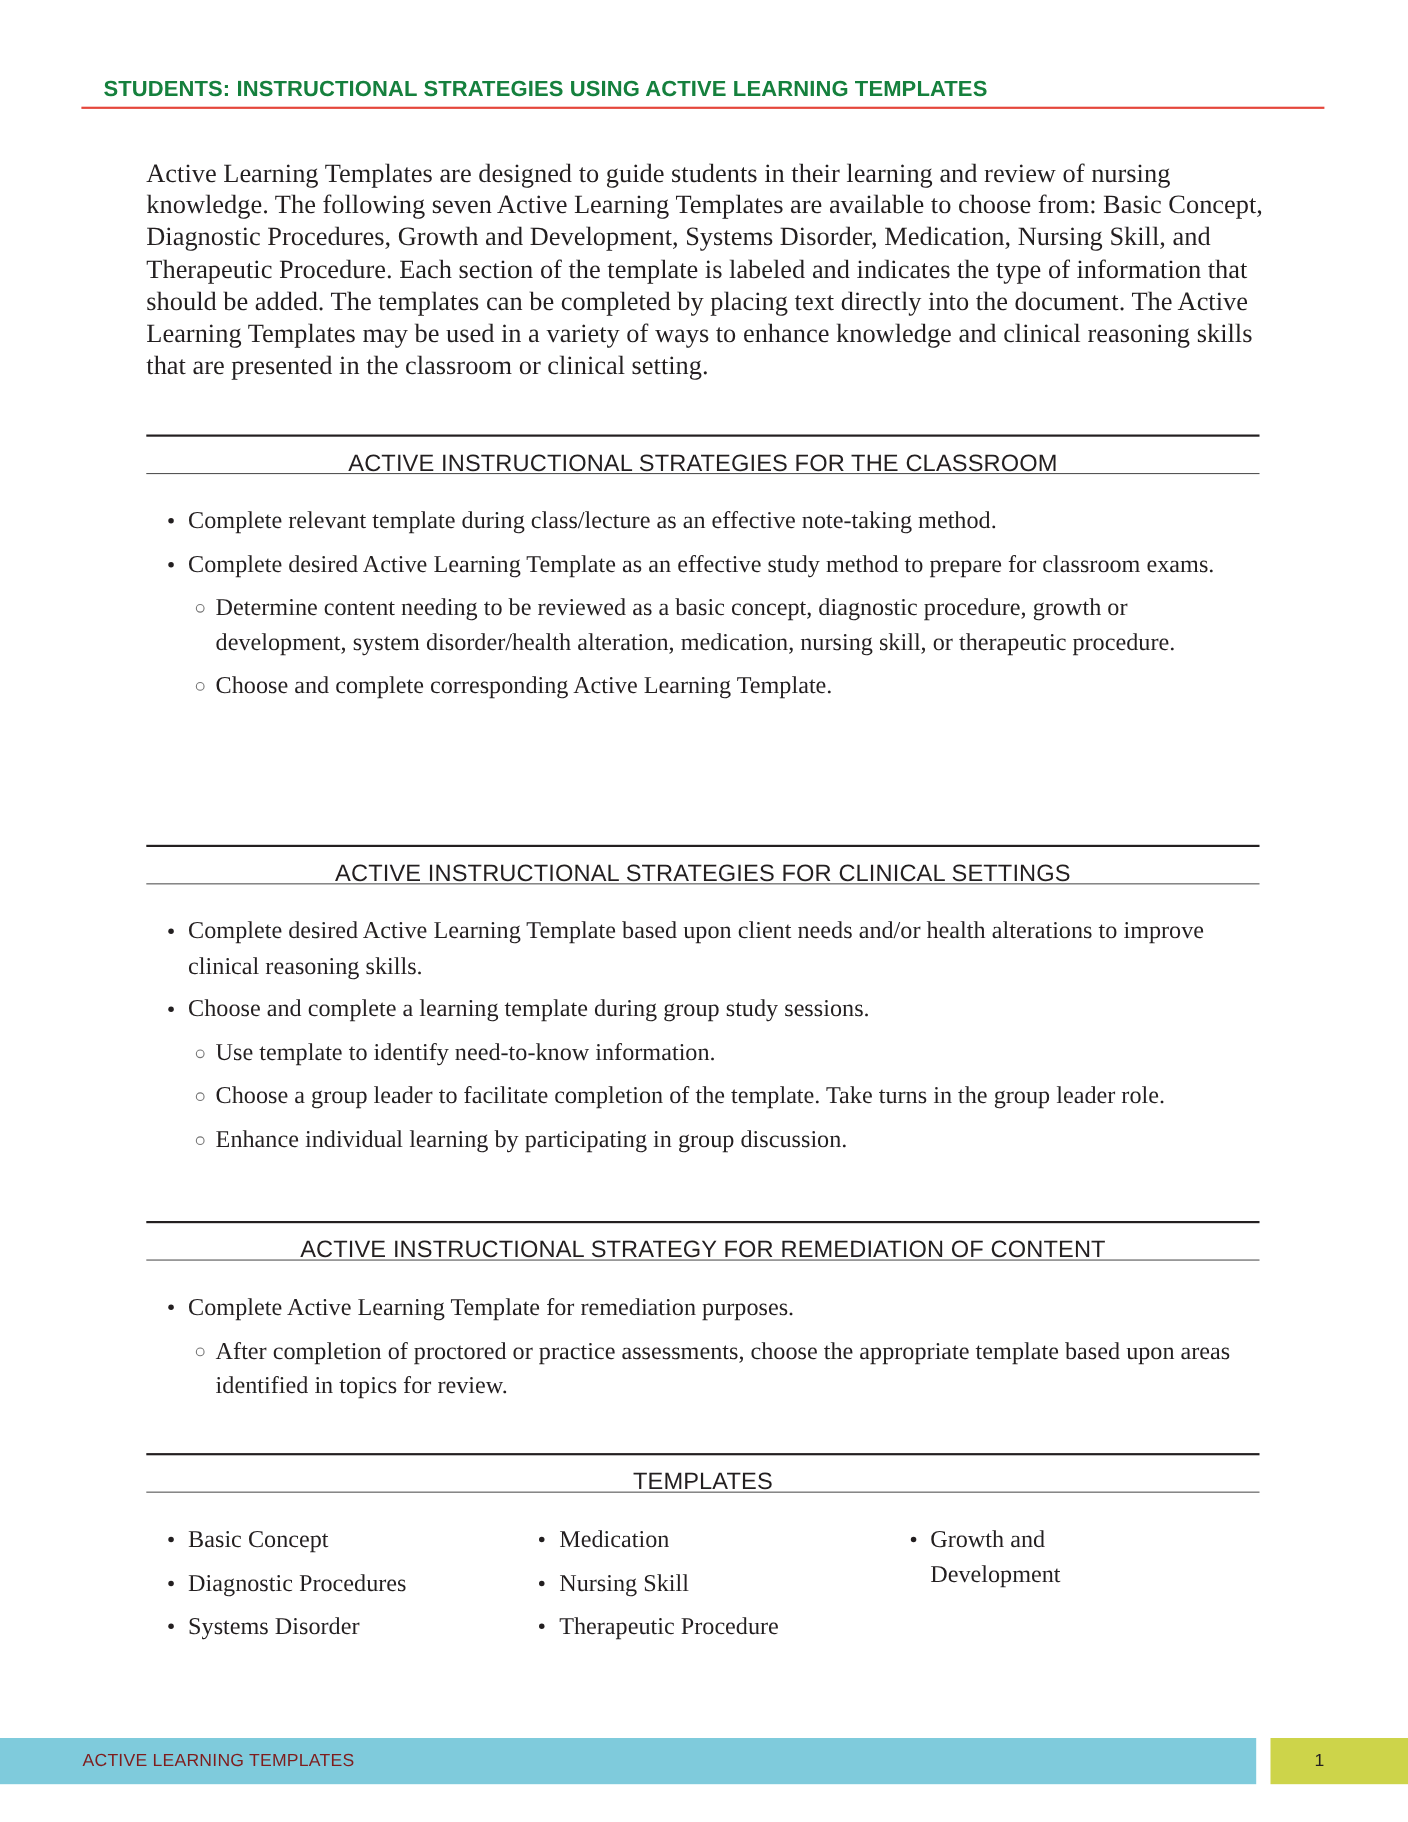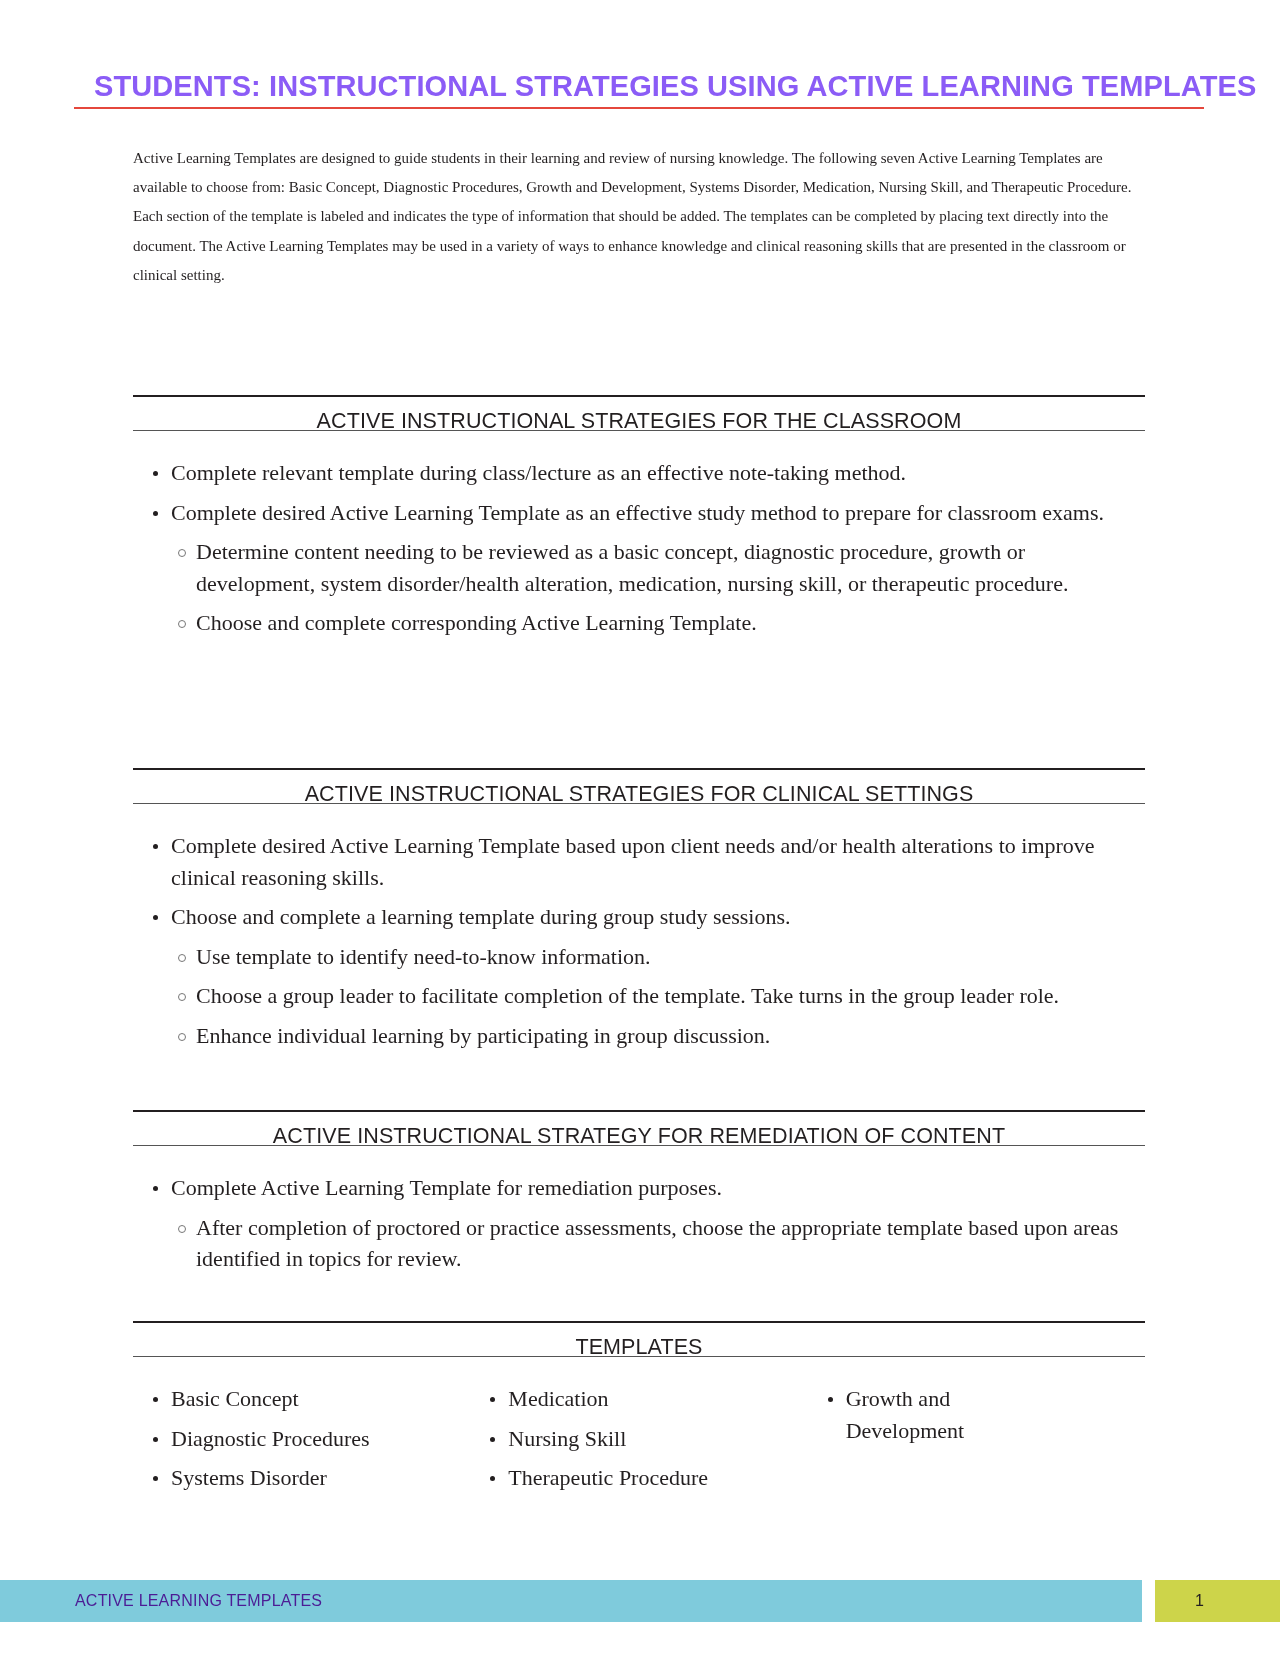--- a/index.html
+++ b/index.html
@@ -2,30 +2,30 @@
 <html><head>
   <meta charset="utf-8">
   <style>
     * { box-sizing: border-box; margin: 0; padding: 0; }
     html, body { width: 1280px; height: 1656px; background: #ffffff; }
     body { position: relative; overflow: hidden; color: #231f20; }
 
     .page-title {
       position: absolute; left: 74px; top: 70px; width: 1130px;
       font-family: "Liberation Sans", "DejaVu Sans", sans-serif;
-      font-size: 29px; letter-spacing: 0.1px;
+      font-size: 20px; letter-spacing: 0.1px;
       padding-left: 20px; padding-bottom: 4px;
       border-bottom: 2px solid #e5473c;
-      color: #8b5cf6; white-space: nowrap;
+      color: #15803d; white-space: nowrap;
     }
 
     .intro {
       position: absolute; left: 133px; top: 144px; width: 1020px;
       font-family: "Liberation Serif", "DejaVu Serif", serif;
-      font-size: 15px; line-height: 29.2px; color: #231f20;
+      font-size: 24px; line-height: 29.2px; color: #231f20;
     }
 
     .section { position: absolute; left: 133px; width: 1012px; }
     .section-header {
       border-top: 2px solid #231f20;
       border-bottom: 1px solid #555;
       height: 36px;
       display: flex; align-items: center; justify-content: center;
       font-family: "Liberation Sans", "DejaVu Sans", sans-serif;
       font-size: 21.5px; color: #231f20; letter-spacing: 0.1px;
@@ -61,21 +61,21 @@
       content: ""; position: absolute; left: 20px; top: 14px;
       width: 5px; height: 5px; border-radius: 50%; background: #231f20;
     }
     .tmpl-cols .col3 li { width: 180px; }
 
     .footer-bar {
       position: absolute; left: 0; top: 1580px; width: 1142px; height: 42px;
       background: #7fcbdc; display: flex; align-items: center;
       padding-left: 75px;
       font-family: "Liberation Sans", "DejaVu Sans", sans-serif;
-      font-size: 16px; color: #4c1d95; letter-spacing: 0.2px;
+      font-size: 16px; color: #7f1d1d; letter-spacing: 0.2px;
     }
     .footer-page {
       position: absolute; left: 1155px; top: 1580px; width: 125px; height: 42px;
       background: #cdd44a; display: flex; align-items: center;
       padding-left: 40px;
       font-family: "Liberation Sans", "DejaVu Sans", sans-serif;
       font-size: 16px; color: #231f20;
     }
   </style>
 </head>

